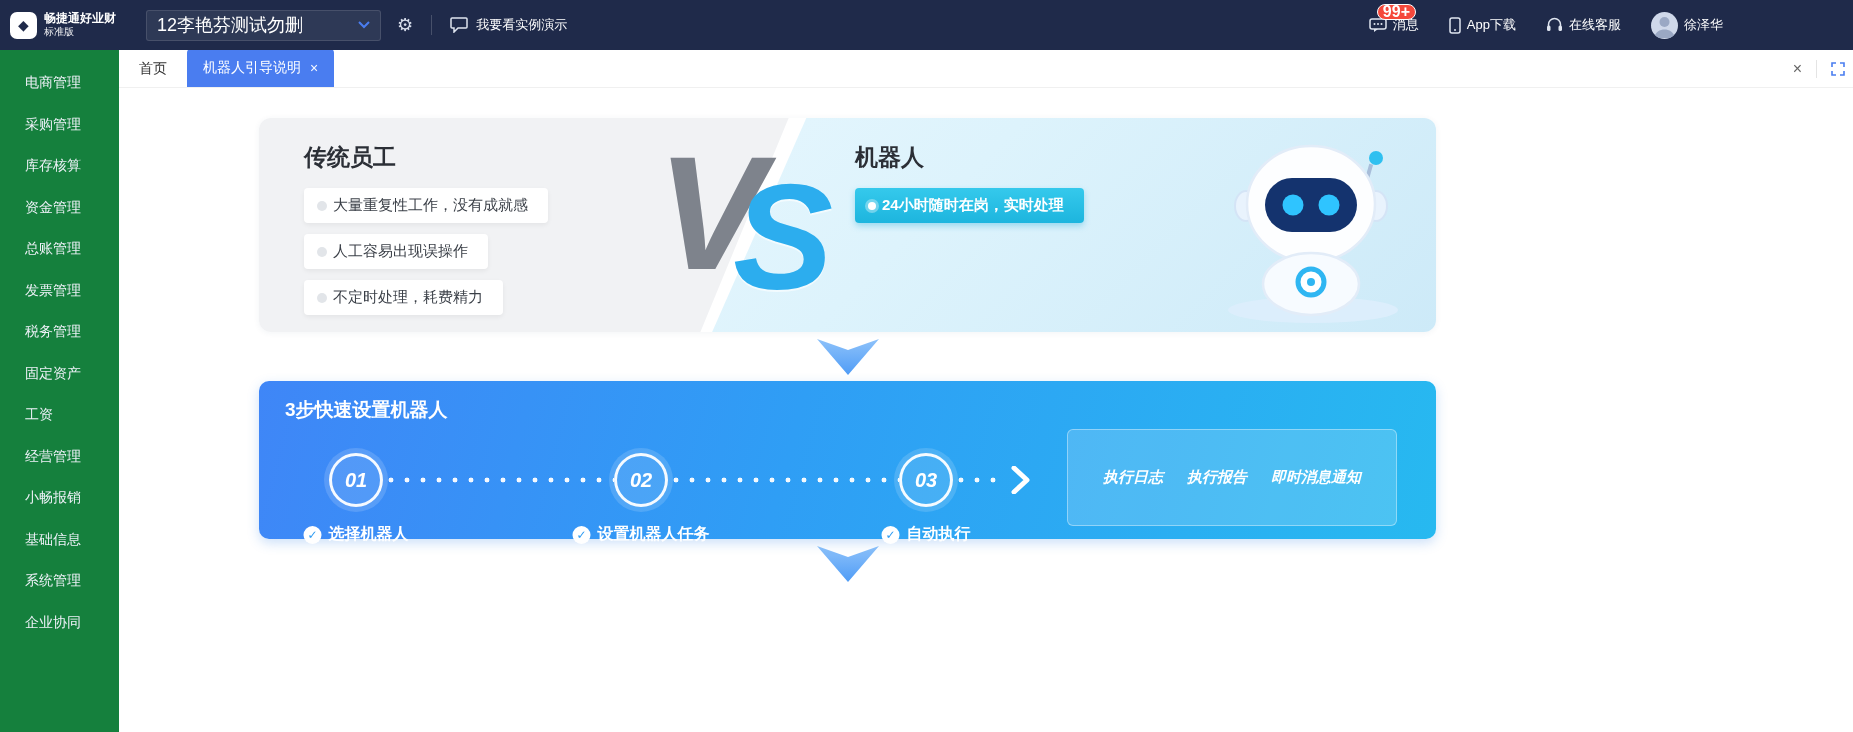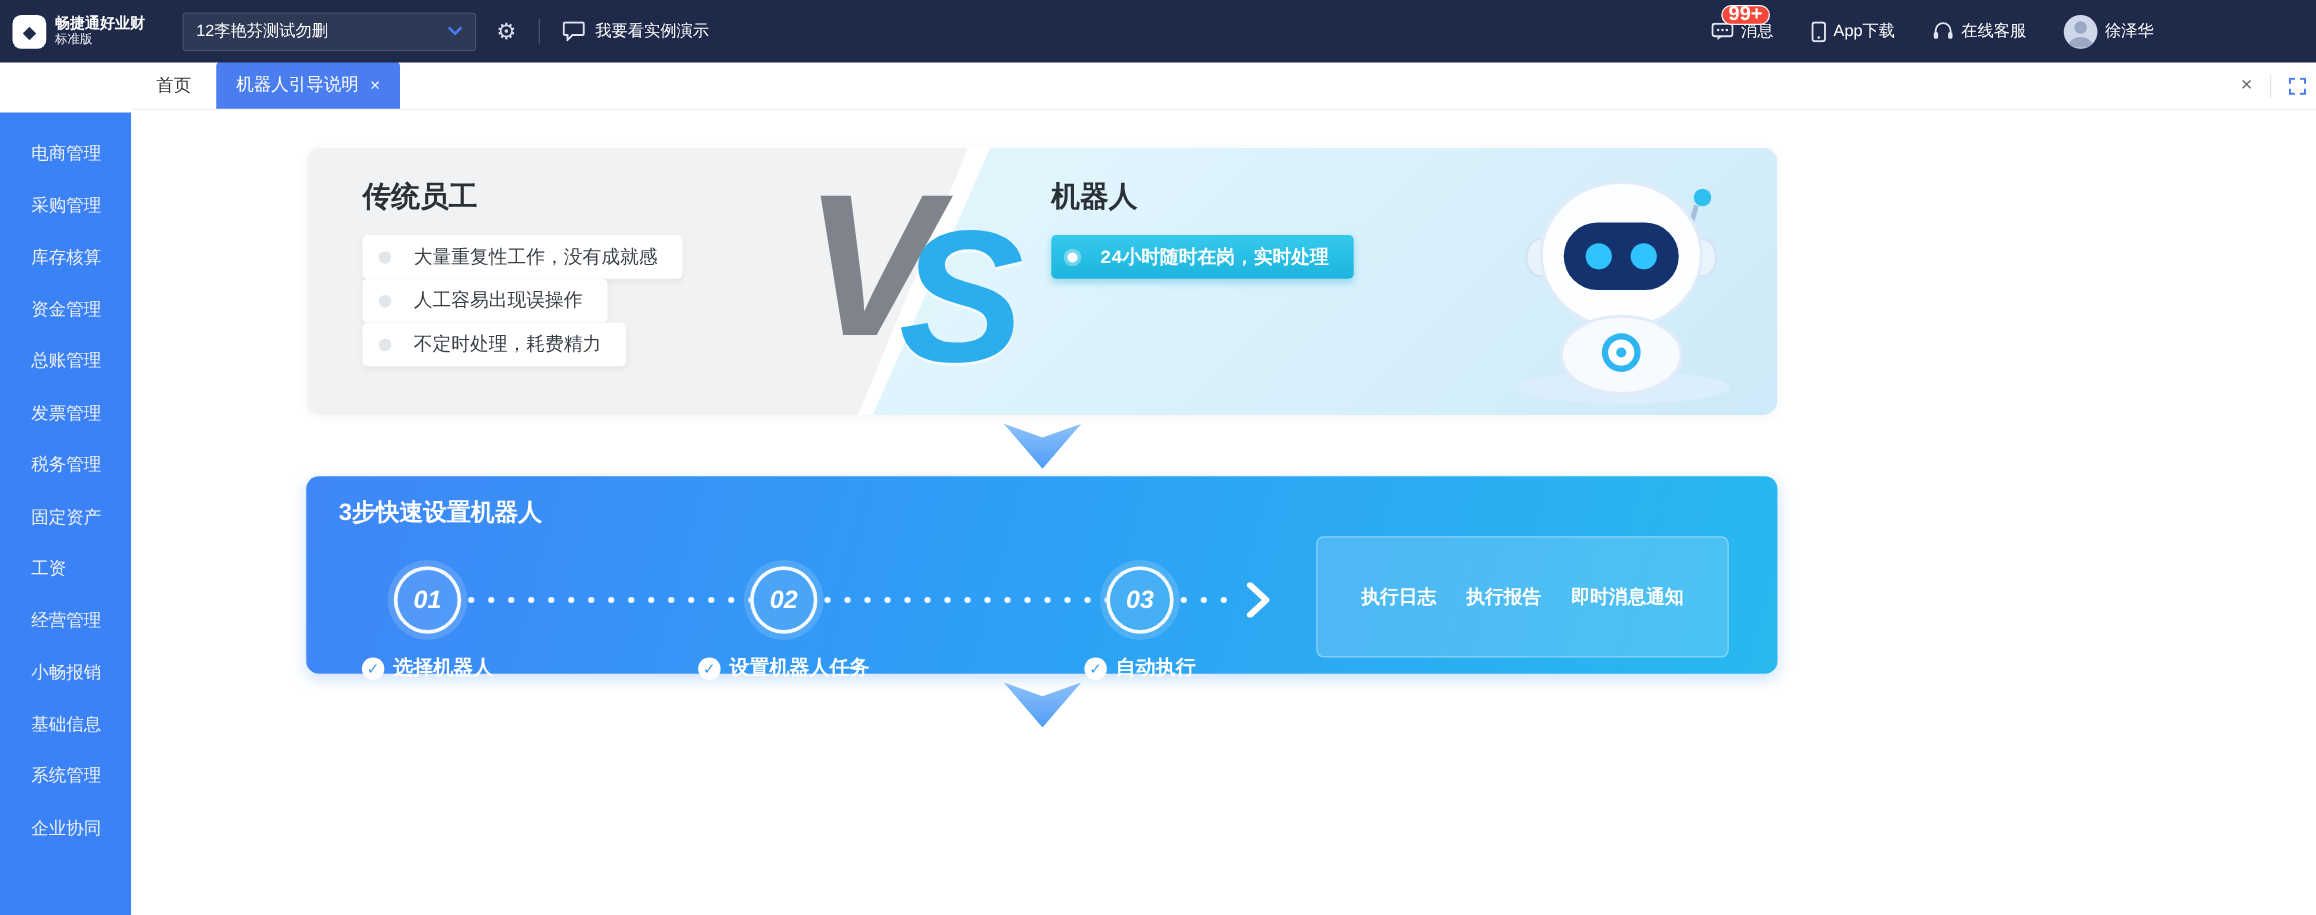--- a/index.html
+++ b/index.html
@@ -5,33 +5,33 @@
   * { box-sizing: border-box; margin: 0; padding: 0; }
   html,body { width:1853px; height:732px; overflow:hidden; }
   body { font-family:"Liberation Sans","DejaVu Sans",sans-serif; background:#fff; }
 
   
   .topbar { height:50px; background:#1f2a4a; display:flex; align-items:center; color:#fff; position:relative; z-index:5; }
   .logo { display:flex; align-items:center; gap:7px; width:132px; padding-left:10px; flex:0 0 auto; }
   .logo-icon { width:27px; height:27px; background:#fff; border-radius:7px; color:#1f2a4a; display:flex; align-items:center; justify-content:center; font-size:14px; font-weight:bold; }
   .logo-text { font-size:12px; line-height:1.25; font-weight:bold; white-space:nowrap; }
   .logo-sub { font-size:10px; font-weight:normal; opacity:.92; }
-  .org-select { margin-left:14px; width:235px; height:31px; background:rgba(255,255,255,.07); border:1px solid rgba(255,255,255,.12); border-radius:3px; display:flex; align-items:center; justify-content:space-between; padding:0 10px; font-size:13px; cursor:pointer; }
+  .org-select { margin-left:14px; width:235px; height:31px; background:rgba(255,255,255,.07); border:1px solid rgba(255,255,255,.12); border-radius:3px; display:flex; align-items:center; justify-content:space-between; padding:0 10px; font-size:18px; cursor:pointer; }
   .gear { margin-left:16px; font-size:18px; color:#d6dcea; cursor:pointer; }
   .tb-divider { width:1px; height:20px; background:rgba(255,255,255,.18); margin:0 18px; }
   .demo { display:flex; align-items:center; gap:8px; font-size:13px; cursor:pointer; }
   .topbar-right { margin-left:auto; display:flex; align-items:center; gap:30px; padding-right:130px; }
   .tb-item { display:flex; align-items:center; gap:6px; font-size:13px; cursor:pointer; position:relative; }
   .badge { position:absolute; top:-12px; left:8px; background:#f5483b; color:#fff; font-size:16px; line-height:12px; border-radius:8px; padding:1px 5px; border:1px solid #fff; font-weight:bold; }
   .avatar { width:27px; height:27px; border-radius:50%; background:#cfd8ea; display:flex; align-items:center; justify-content:center; overflow:hidden; }
   svg.ico { display:block; }
 
   
   .body-row { display:flex; height:682px; }
-  .sidebar { width:105px; background:#3b82f6; padding-top:12px; flex:0 0 auto;margin-top:40px; }
+  .sidebar { width:119px; background:#15803d; padding-top:12px; flex:0 0 auto; }
   .side-item { height:41.5px; line-height:41.5px; padding-left:25px; font-size:14px; color:#eef1f8; cursor:pointer; white-space:nowrap; }
   .main { flex:1; display:flex; flex-direction:column; background:#fff; min-width:0; }
 
   
   .tabbar { height:38px; display:flex; align-items:flex-end; position:relative; background:#fff; border-bottom:1px solid #f0f0f0; }
   .tab-home { padding:0 20px; font-size:14px; color:#333; height:38px; line-height:38px; cursor:pointer; }
   .tab-active { background:#4a7df0; color:#fff; height:38px; padding:0 16px; display:flex; align-items:center; gap:9px; font-size:14px; border-radius:4px 4px 0 0; cursor:pointer; }
   .tab-close { font-size:14px; opacity:.95; cursor:pointer; }
   .tab-actions { position:absolute; right:8px; top:0; height:38px; display:flex; align-items:center; gap:14px; color:#666; }
   .tab-actions .act-divider { width:1px; height:18px; background:#e4e4e4; }
@@ -41,21 +41,21 @@
   .content { flex:1; overflow:hidden; padding-left:140px; padding-top:30px; }
 
   
   .vs-card { position:relative; width:1177px; height:214px; border-radius:12px; background:#fff; box-shadow:0 1px 6px rgba(30,60,110,.06); }
   .vs-left { position:absolute; inset:0; background:#f1f2f4; clip-path:polygon(0 0,45% 0,37.5% 100%,0 100%); border-radius:12px; }
   .vs-right { position:absolute; inset:0; background:linear-gradient(135deg,#effaff 0%,#ddf3fc 55%,#cdeaf8 100%); clip-path:polygon(46.5% 0,100% 0,100% 100%,38.5% 100%); border-radius:12px; }
   .vs-col { position:absolute; top:24px; }
   .vs-col-left { left:45px; }
   .vs-col-right { left:596px; }
   .vs-title { font-size:23px; font-weight:bold; color:#2b2f36; margin-bottom:15px; }
-  .pill { display:flex; align-items:center; gap:18px; width:fit-content; padding:8px 20px 8px 13px; border-radius:4px; font-size:15px;font-family:Liberation Mono, monospace; }
+  .pill { display:flex; align-items:center; gap:6px; width:fit-content; margin-bottom:11px; padding:8px 20px 8px 13px; border-radius:4px; font-size:15px; }
   .pill-gray { background:#fff; color:#3a3f47; box-shadow:0 2px 5px rgba(0,0,0,.06); }
   .pill-cyan { background:linear-gradient(180deg,#35c9ec 0%,#1db5de 100%); color:#fff; font-weight:bold; box-shadow:0 3px 6px rgba(30,170,215,.35); }
   .dot { width:10px; height:10px; border-radius:50%; flex:0 0 auto; }
   .dot-gray { background:#e2e5e9; }
   .dot-white { background:#fff; box-shadow:0 0 0 3px rgba(255,255,255,.35); width:8px; height:8px; }
   .vs-mark { position:absolute; left:398px; top:0; width:230px; height:214px; pointer-events:none; }
   .vs-v { position:absolute; left:0; top:14px; font-size:162px; line-height:1; font-weight:800; font-style:italic; color:#7e838c; }
   .vs-s { position:absolute; left:76px; top:44px; font-size:150px; line-height:1; font-weight:800; font-style:italic; color:#2cadee; text-shadow:0 2px 0 rgba(255,255,255,.6); }
   .robot-wrap { position:absolute; right:18px; top:4px; }
 
@@ -68,21 +68,21 @@
   .steps-title { position:absolute; left:26px; top:16px; font-size:19px; font-weight:bold; color:#fff; }
   .steps-row { position:absolute; left:70px; top:72px; display:flex; align-items:center; }
   .step-circle { width:54px; height:54px; border-radius:50%; border:3px solid rgba(255,255,255,.95); background:rgba(255,255,255,.12); box-shadow:0 0 0 5px rgba(255,255,255,.15); display:flex; align-items:center; justify-content:center; flex:0 0 auto; }
   .step-num { color:#fff; font-weight:800; font-style:italic; font-size:20px; }
   .dots { height:6px; background-image:radial-gradient(circle,rgba(255,255,255,.95) 2.2px,transparent 2.7px); background-size:16px 6px; background-position:left center; background-repeat:repeat-x; flex:0 0 auto; }
   .dots-long { width:231px; }
   .dots-short { width:52px; margin-right:6px; }
   .step-label { position:absolute; top:143px; transform:translateX(-50%); display:flex; align-items:center; gap:7px; color:#fff; font-weight:bold; font-size:16px; white-space:nowrap; }
   .sl1 { left:97px; } .sl2 { left:382px; } .sl3 { left:667px; }
   .check { width:18px; height:18px; border-radius:50%; background:#fff; color:#2e9bf2; font-size:12px; font-weight:bold; display:flex; align-items:center; justify-content:center; flex:0 0 auto; }
-  .outputs-box { position:absolute; left:808px; top:48px; width:330px; height:97px; background:rgba(255,255,255,.17); border:1px solid rgba(255,255,255,.38); border-radius:6px; display:flex; align-items:center; justify-content:center; gap:24px; }
+  .outputs-box { position:absolute; left:808px; top:48px; width:330px; height:97px; background:rgba(255,255,255,.17); border:1px solid rgba(255,255,255,.38); border-radius:6px; display:flex; align-items:center; justify-content:center; gap:24px;font-style:italic; }
   .output-label { color:#fff; font-weight:bold; font-size:15px; white-space:nowrap; }
 </style>
 </head>
 <body>
 
 <header class="topbar">
   <div class="logo">
     <div class="logo-icon">◆</div>
     <div class="logo-text">
       <div>畅捷通好业财</div>

